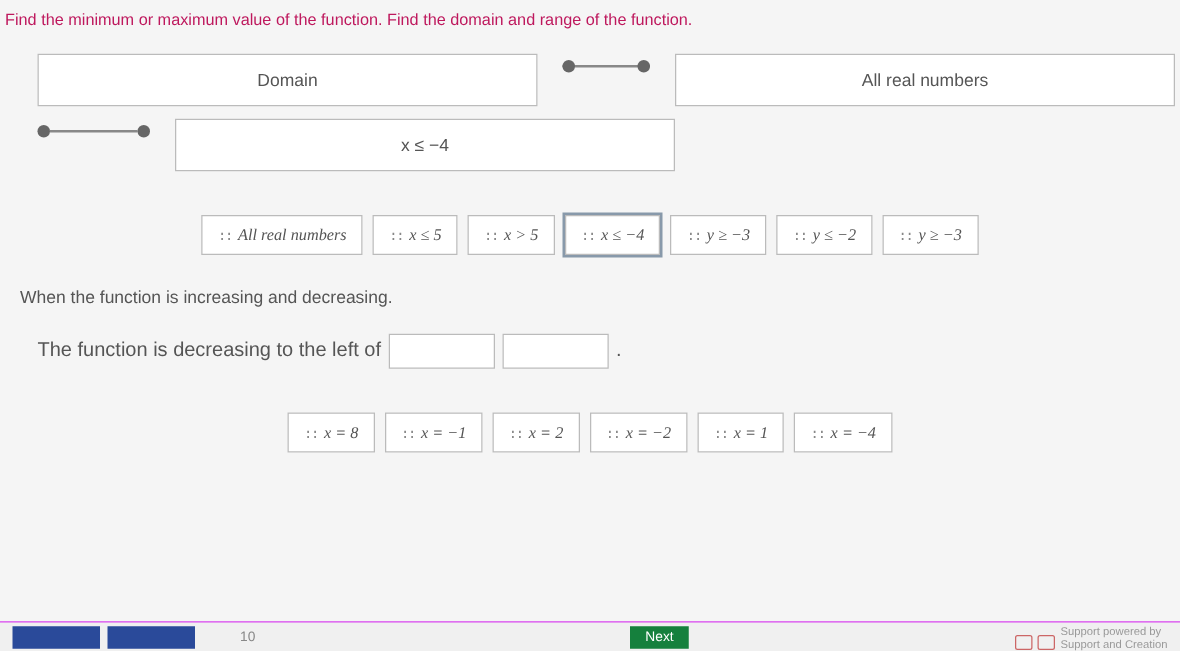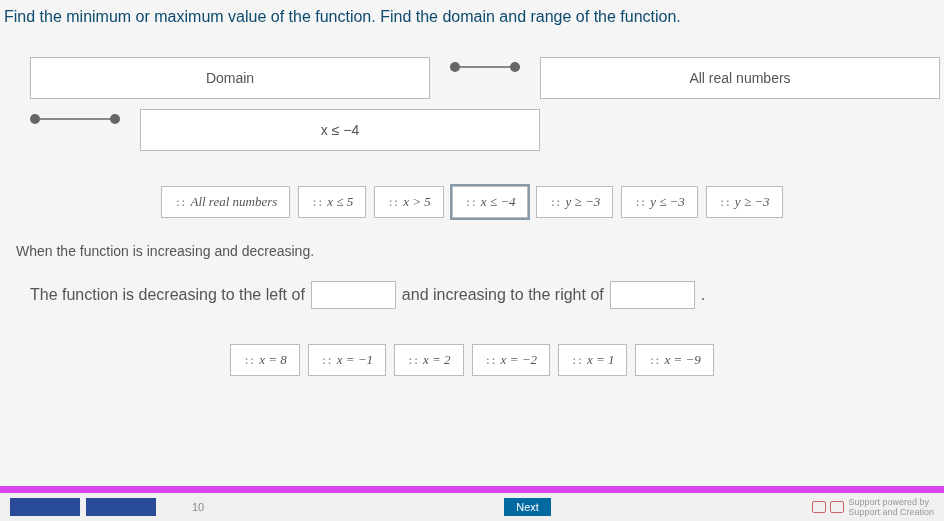--- a/index.html
+++ b/index.html
@@ -6,23 +6,23 @@
     body {
       font-family: Arial, Helvetica, sans-serif;
       background: #f5f5f5;
       color: #555;
       width: 944px;
       height: 521px;
       overflow: hidden;
       position: relative;
     }
     .prompt-text {
-      font-size: 16px;
-      color: #0c4a6e;
-      margin: 8px 0 31px 4px;
+      font-size: 13px;
+      color: #be185d;
+      margin: 8px 0 20px 4px;
     }
     .match-row {
       display: flex;
       gap: 20px;
       margin: 10px 30px;
     }
     .match-box {
       flex: 0 0 400px;
       height: 42px;
       background: #fff;
@@ -105,50 +105,50 @@
       width: 85px;
       height: 28px;
       border: 1px solid #bbb;
       background: #fff;
     }
     .footer {
       position: absolute;
       bottom: 0;
       left: 0;
       right: 0;
-      height: 35px;
+      height: 24px;
       display: flex;
       align-items: center;
       padding: 0 10px;
       background: #f0f0f0;
-      border-top: 7px solid #d946ef;
+      border-top: 1px solid #d946ef;
     }
     .footer-btn {
       width: 70px;
       height: 18px;
       background: #2a4a9a;
       margin-right: 6px;
     }
     .footer-next {
-      background: #0369a1;
+      background: #15803d;
       color: #fff;
       font-size: 11px;
       padding: 3px 12px;
       margin-left: 300px;
       text-align: right;
     }
     .footer-page {
       font-size: 11px;
       color: #888;
       margin-left: 30px;
     }
     .footer-right {
       margin-left: auto;
       display: flex;
-      align-items: center;
+      align-items: flex-end;
       gap: 4px;
       font-size: 9px;
       color: #999;
     }
     .mini-icon {
       width: 14px;
       height: 12px;
       border: 1px solid #c66;
       border-radius: 2px;
     }
@@ -193,34 +193,33 @@
   <div class="tile selected">
       <span class="drag-icon">::</span>
       <span>x ≤ −4</span>
     </div>
   <div class="tile">
       <span class="drag-icon">::</span>
       <span>y ≥ −3</span>
     </div>
   <div class="tile">
       <span class="drag-icon">::</span>
-      <span>y ≤ −3</span>
+      <span>y ≤ −2</span>
     </div>
   <div class="tile">
       <span class="drag-icon">::</span>
       <span>y ≥ −3</span>
     </div>
 </div>
 
 <div class="section-text">When the function is increasing and decreasing.</div>
 
 <div class="fill-row">
   <span>The function is decreasing to the left of</span>
   <span class="blank"></span>
-  <span>and increasing to the right of</span>
   <span class="blank"></span>
   <span>.</span>
 </div>
 
 <div class="tile-row">
   <div class="tile">
       <span class="drag-icon">::</span>
       <span>x = 8</span>
     </div>
   <div class="tile">
@@ -234,21 +233,21 @@
   <div class="tile">
       <span class="drag-icon">::</span>
       <span>x = −2</span>
     </div>
   <div class="tile">
       <span class="drag-icon">::</span>
       <span>x = 1</span>
     </div>
   <div class="tile">
       <span class="drag-icon">::</span>
-      <span>x = −9</span>
+      <span>x = −4</span>
     </div>
 </div>
 
 <div class="footer">
   <div class="footer-btn"></div>
   <div class="footer-btn"></div>
   <span class="footer-page">10</span>
   <div class="footer-next">Next</div>
   <div class="footer-right">
     <span class="mini-icon"></span>

